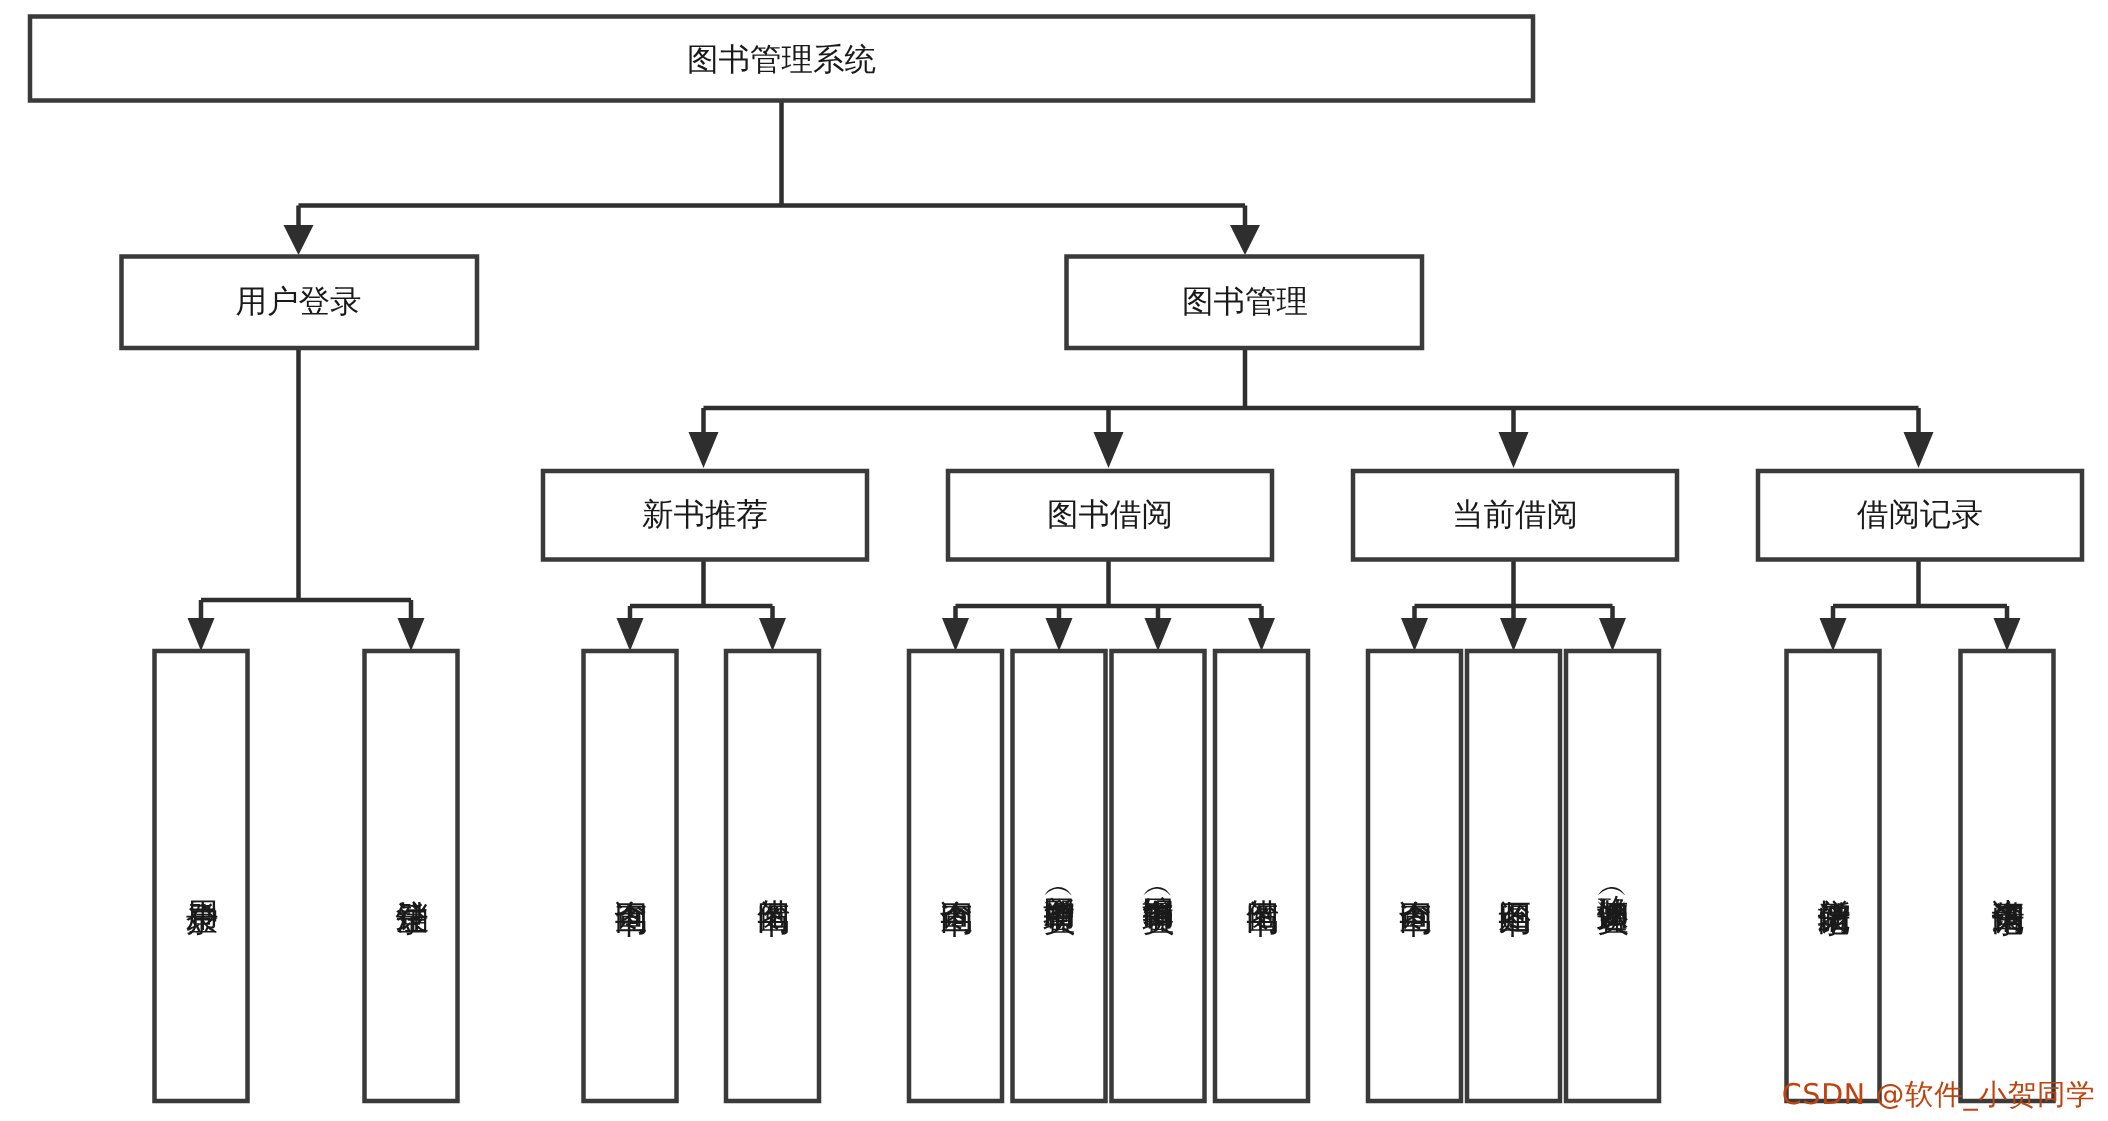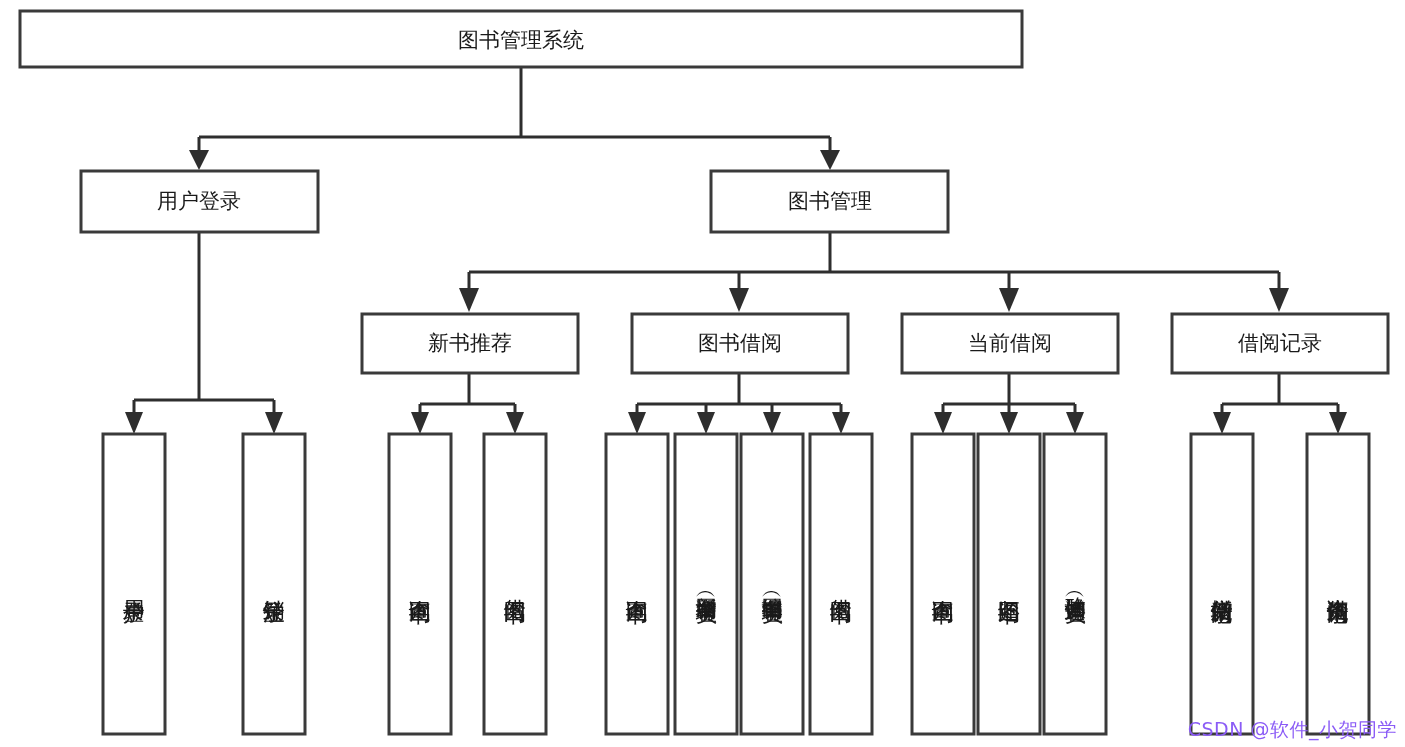--- a/index.html
+++ b/index.html
@@ -67,21 +67,21 @@
     justify-content: center;
     pointer-events: none;
     user-select: none;
   }
   #watermark {
     position: absolute;
     right: 8px;
     bottom: 4px;
     font-family: "DejaVu Sans", "Liberation Sans", sans-serif;
     font-size: 19px;
-    color: #8b5cf6;
+    color: #c2410c;
     white-space: nowrap;
     letter-spacing: 0.5px;
   }
 </style>
 </head>
 <body>
 
 <div id="diagram-root">
 
   <svg id="diagram-svg" viewBox="0 0 1405 747">

